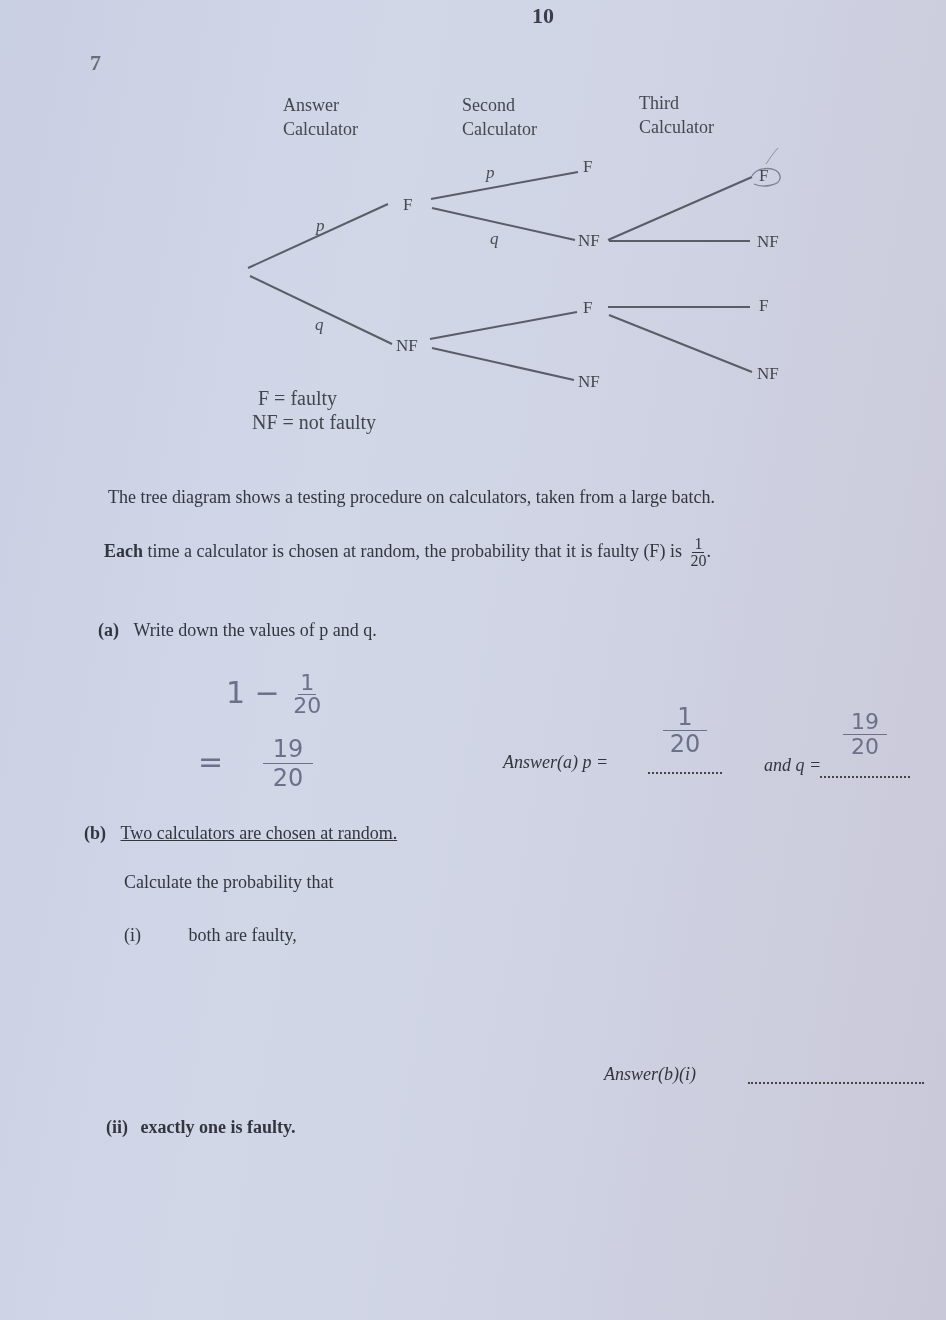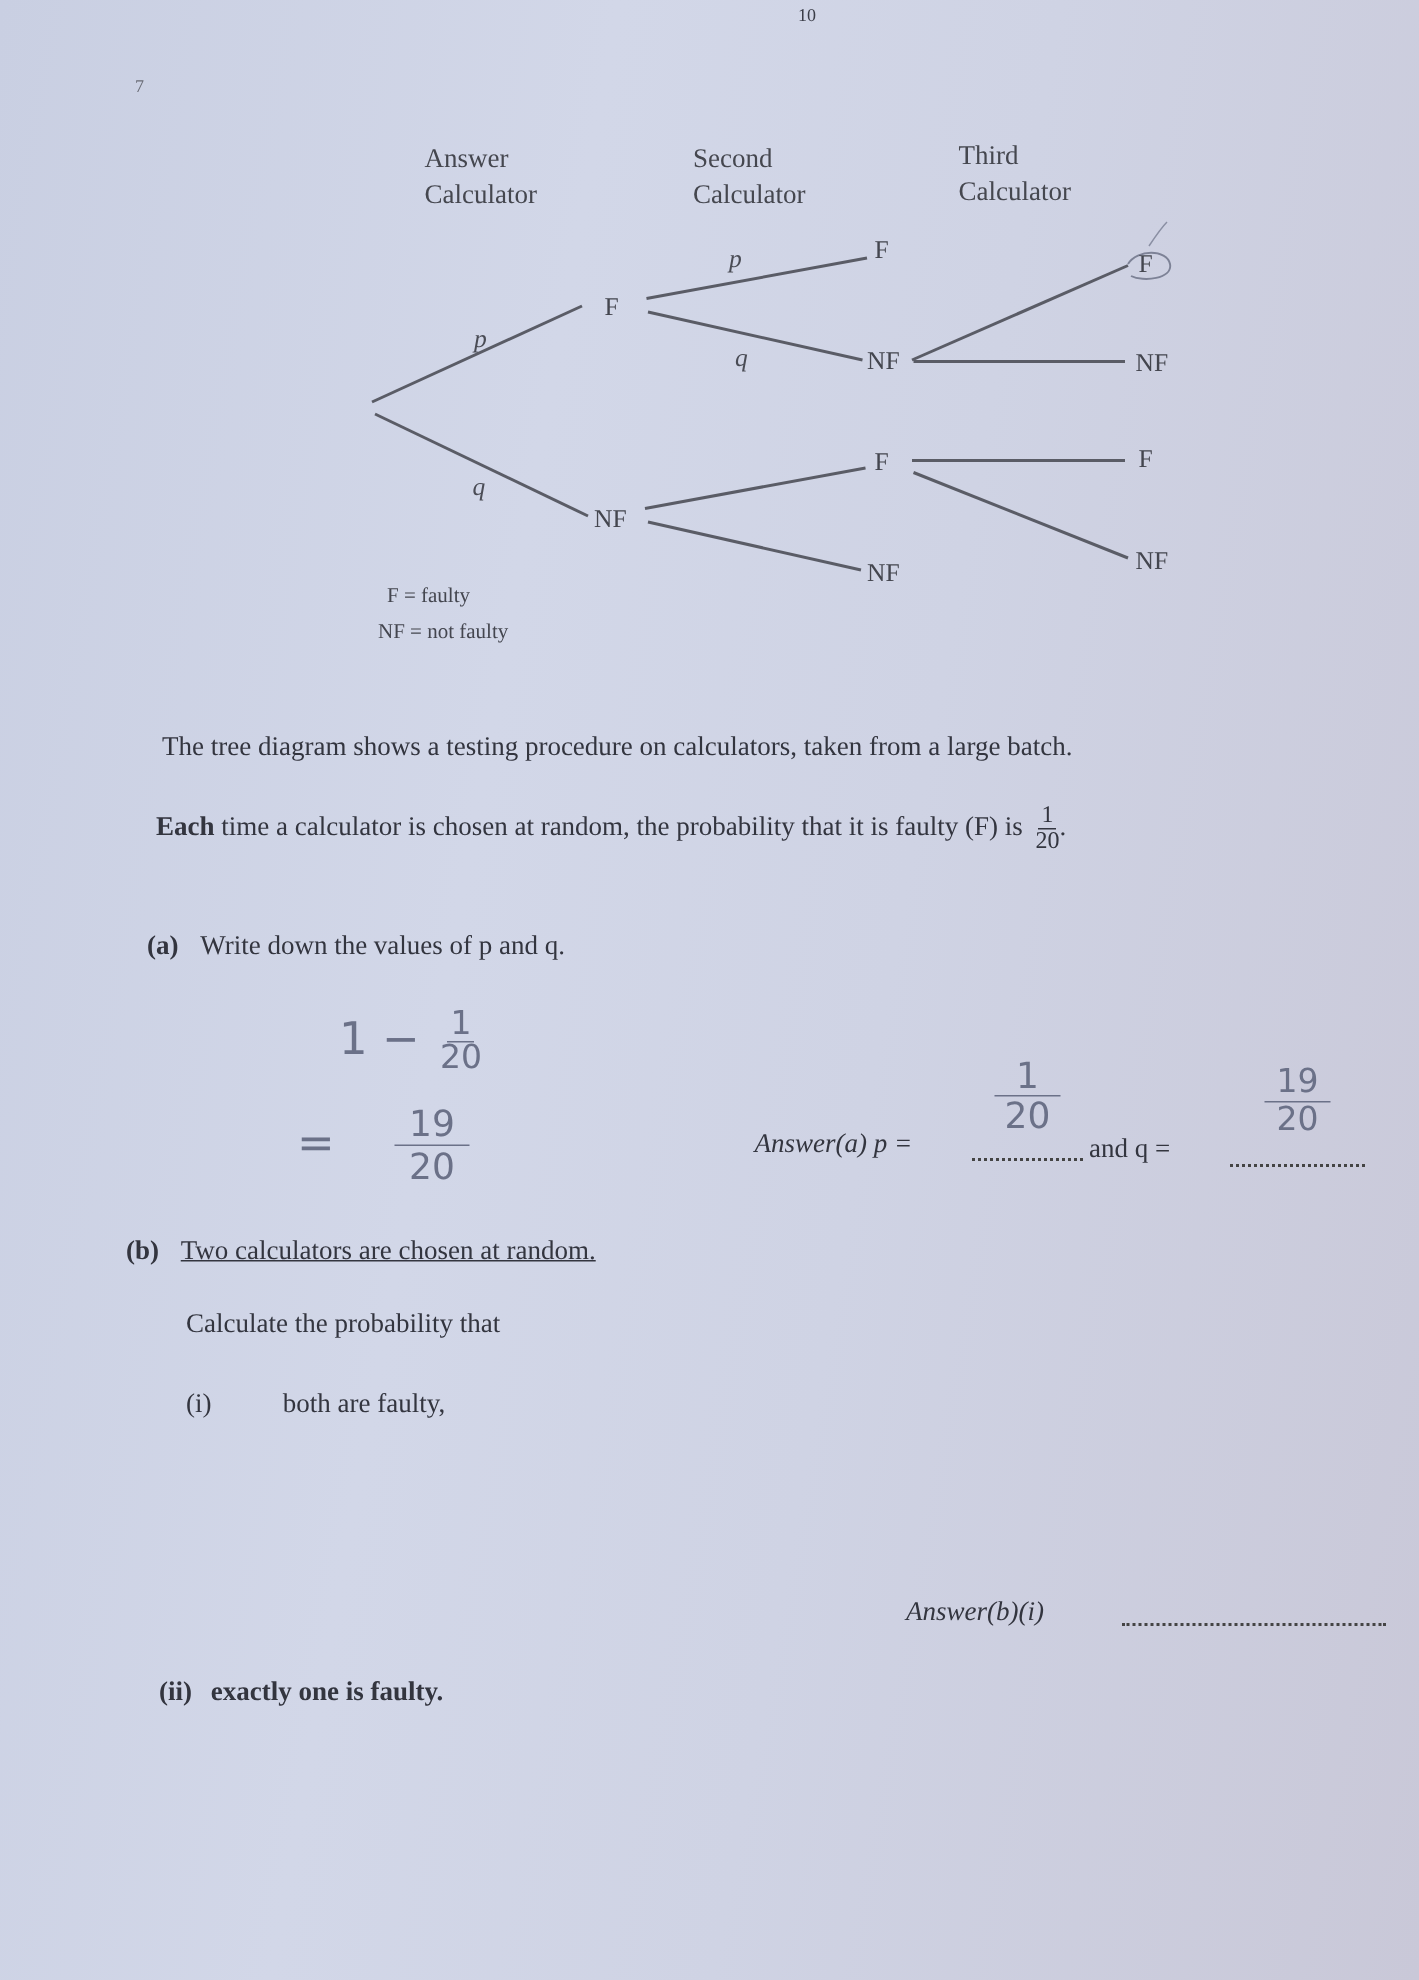--- a/index.html
+++ b/index.html
@@ -3,25 +3,25 @@
 <meta charset="utf-8">
 <style>
   html, body { margin:0; padding:0; }
   body {
     width:946px; height:1320px; overflow:hidden; position:relative;
     background: linear-gradient(100deg, #c9cfe2 0%, #d2d7e8 35%, #cfd3e4 60%, #c9c8d8 100%);
     font-family: "Liberation Serif", "DejaVu Serif", serif;
     color:#3b3d48;
   }
   .abs { position:absolute; }
-  .pg { font-size:12px; }
+  .pg { font-size:22px;font-weight:bold; }
   .hdr { font-size:18px; line-height:24px; color:#45474f; }
   .node { font-size:17px; color:#44464f; }
   .lbl { font-size:17px; font-style:italic; color:#4a4c55; }
-  .legend { font-size:14px; line-height:24px; color:#44464f; }
+  .legend { font-size:20px; line-height:24px; color:#44464f; }
   .txt { font-size:18px; color:#33353f; }
   .bold { font-weight:bold; }
   .frac { display:inline-flex; flex-direction:column; align-items:center; vertical-align:middle; font-size:16px; line-height:16px; margin-left:4px; }
   .frac .num { border-bottom:1px solid #33353f; padding:0 2px; }
   .hand { font-family:"DejaVu Sans", sans-serif; color:#6b7188; }
   .dots { border-bottom:2px dotted #444; display:inline-block; }
   svg.tree { position:absolute; left:0; top:0; }
 </style>
 </head>
 <body>
@@ -115,21 +115,21 @@
 </div>
 
 <div class="abs txt" style="left:503px;top:752px;font-style:italic;">Answer(a) p =</div>
 <div class="abs" style="left:648px;top:704px;width:74px;height:70px;">
   <div class="hand frac" style="font-size:24px;line-height:26px;margin:0;display:flex;">
     <span class="num" style="border-color:#6b7188;padding:0 14px;">1</span>
     <span>20</span>
   </div>
   <div class="dots" style="width:74px;position:absolute;top:68px;left:0;"></div>
 </div>
-<div class="abs txt" style="left:726px;top:755px;">and q =</div>
+<div class="abs txt" style="left:764px;top:755px;font-style:italic;">and q =</div>
 <div class="abs" style="left:820px;top:710px;width:90px;height:70px;">
   <div class="hand frac" style="font-size:22px;line-height:24px;margin:0;display:flex;">
     <span class="num" style="border-color:#6b7188;padding:0 8px;">19</span>
     <span>20</span>
   </div>
   <div class="dots" style="width:90px;position:absolute;top:66px;left:0;"></div>
 </div>
 
 <div class="abs txt" style="left:84px;top:823px;">
   <span class="bold">(b)</span>

